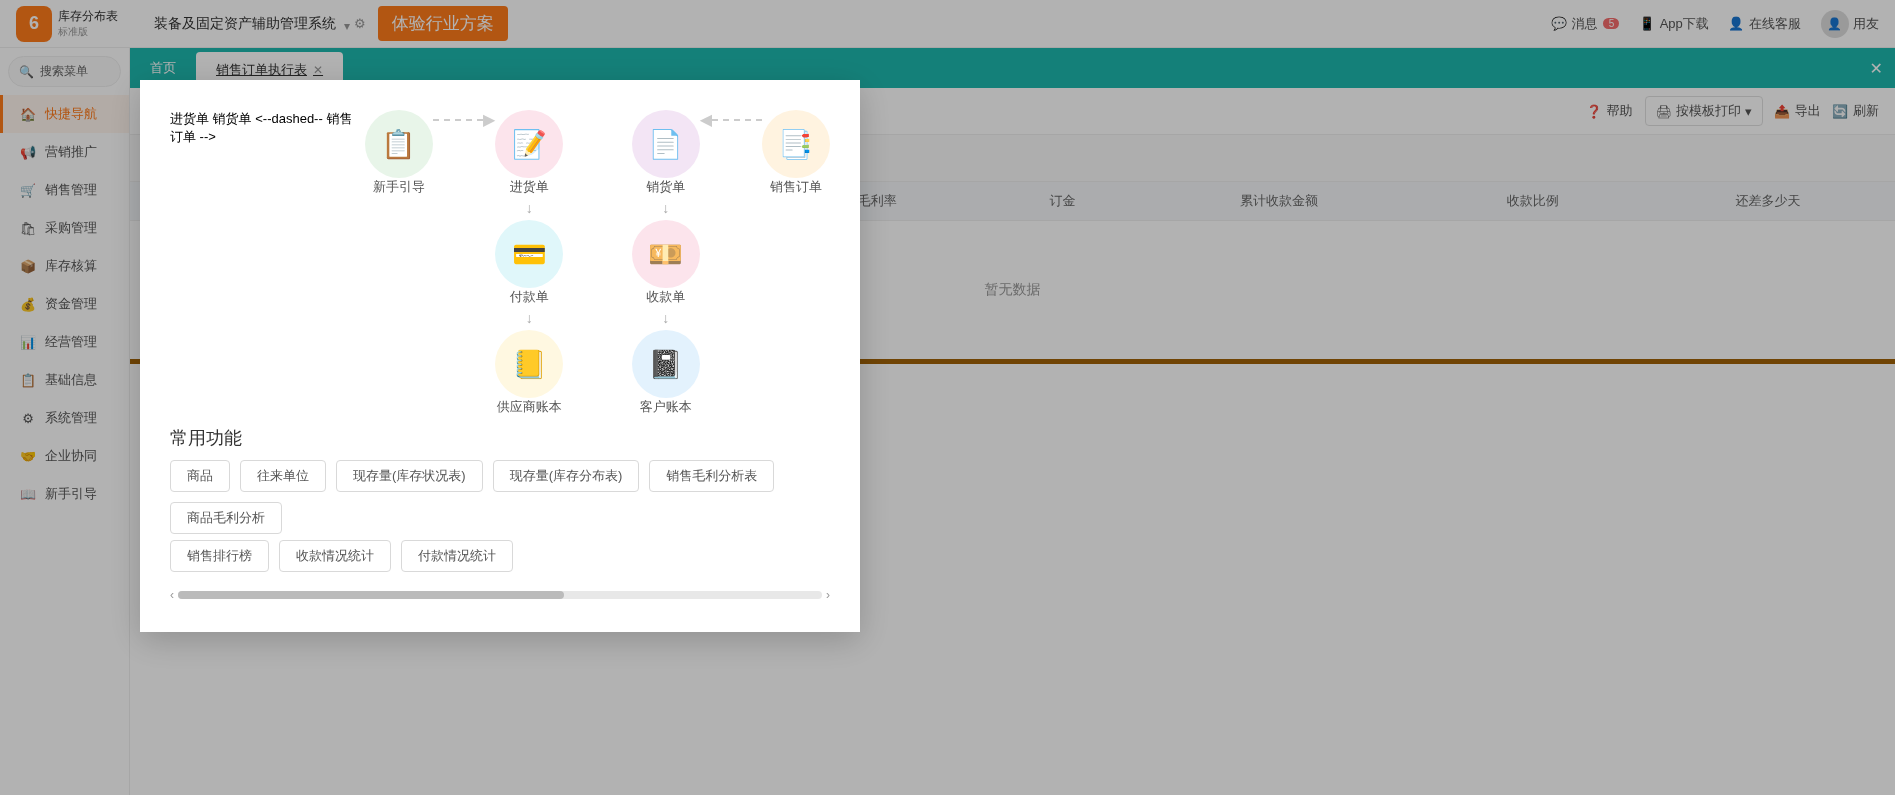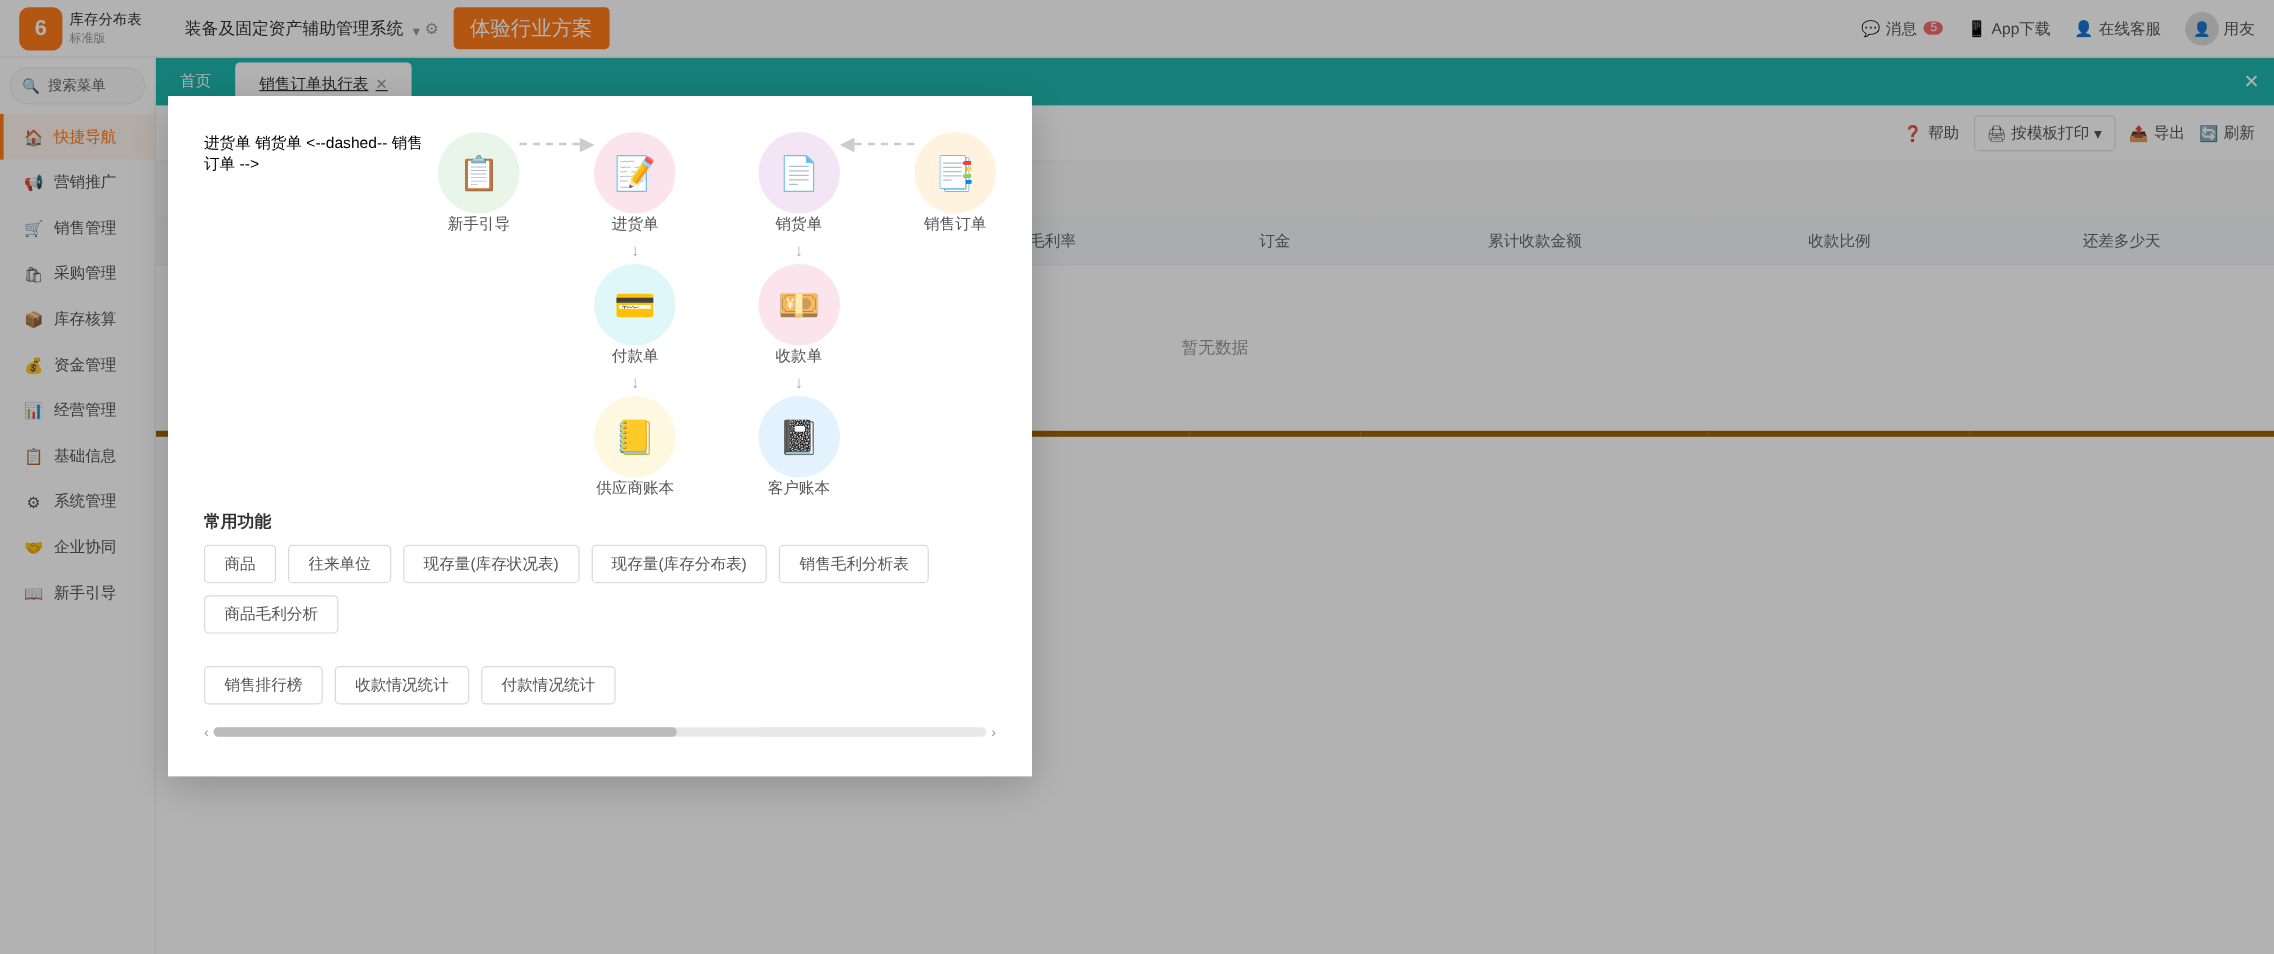--- a/index.html
+++ b/index.html
@@ -70,21 +70,21 @@
     .circle-red { background: #fce4ec; }
     .circle-purple { background: #f3e5f5; }
     .circle-orange { background: #fff3e0; }
     .circle-teal { background: #e0f7fa; }
     .circle-pink { background: #fce4ec; }
     .circle-yellow { background: #fff8e1; }
     .circle-blue { background: #e3f2fd; }
 
     
     .common-section { margin-top: 10px; }
-    .common-title { font-size: 14px; color: #333; margin-bottom: 10px; font-weight: bold; }
+    .common-title { font-size: 18px; color: #333; margin-bottom: 10px; font-weight: normal; }
     .common-btns { display: flex; flex-wrap: wrap; gap: 10px; }
     .common-btn { border: 1px solid #d9d9d9; background: #fff; border-radius: 4px; padding: 6px 16px; font-size: 13px; color: #555; cursor: pointer; }
 
     
     .modal-scrollbar { display: flex; align-items: center; margin-top: 16px; gap: 4px; }
     .scrollbar-track { flex: 1; height: 8px; background: #e8e8e8; border-radius: 4px; }
     .scrollbar-thumb { width: 60%; height: 8px; background: #bbb; border-radius: 4px; }
     .scroll-arrow { color: #999; cursor: pointer; font-size: 12px; }
   </style>
 </head>
@@ -317,21 +317,21 @@
     <div class="common-section">
       <div class="common-title">常用功能</div>
       <div class="common-btns">
         <button class="common-btn">商品</button>
         <button class="common-btn">往来单位</button>
         <button class="common-btn">现存量(库存状况表)</button>
         <button class="common-btn">现存量(库存分布表)</button>
         <button class="common-btn">销售毛利分析表</button>
         <button class="common-btn">商品毛利分析</button>
       </div>
-      <div class="common-btns" style="margin-top:27px;">
+      <div class="common-btns" style="margin-top:6px;">
         <button class="common-btn">销售排行榜</button>
         <button class="common-btn">收款情况统计</button>
         <button class="common-btn">付款情况统计</button>
       </div>
     </div>
 
     <div class="modal-scrollbar">
       <span class="scroll-arrow">‹</span>
       <div class="scrollbar-track">
         <div class="scrollbar-thumb"></div>

